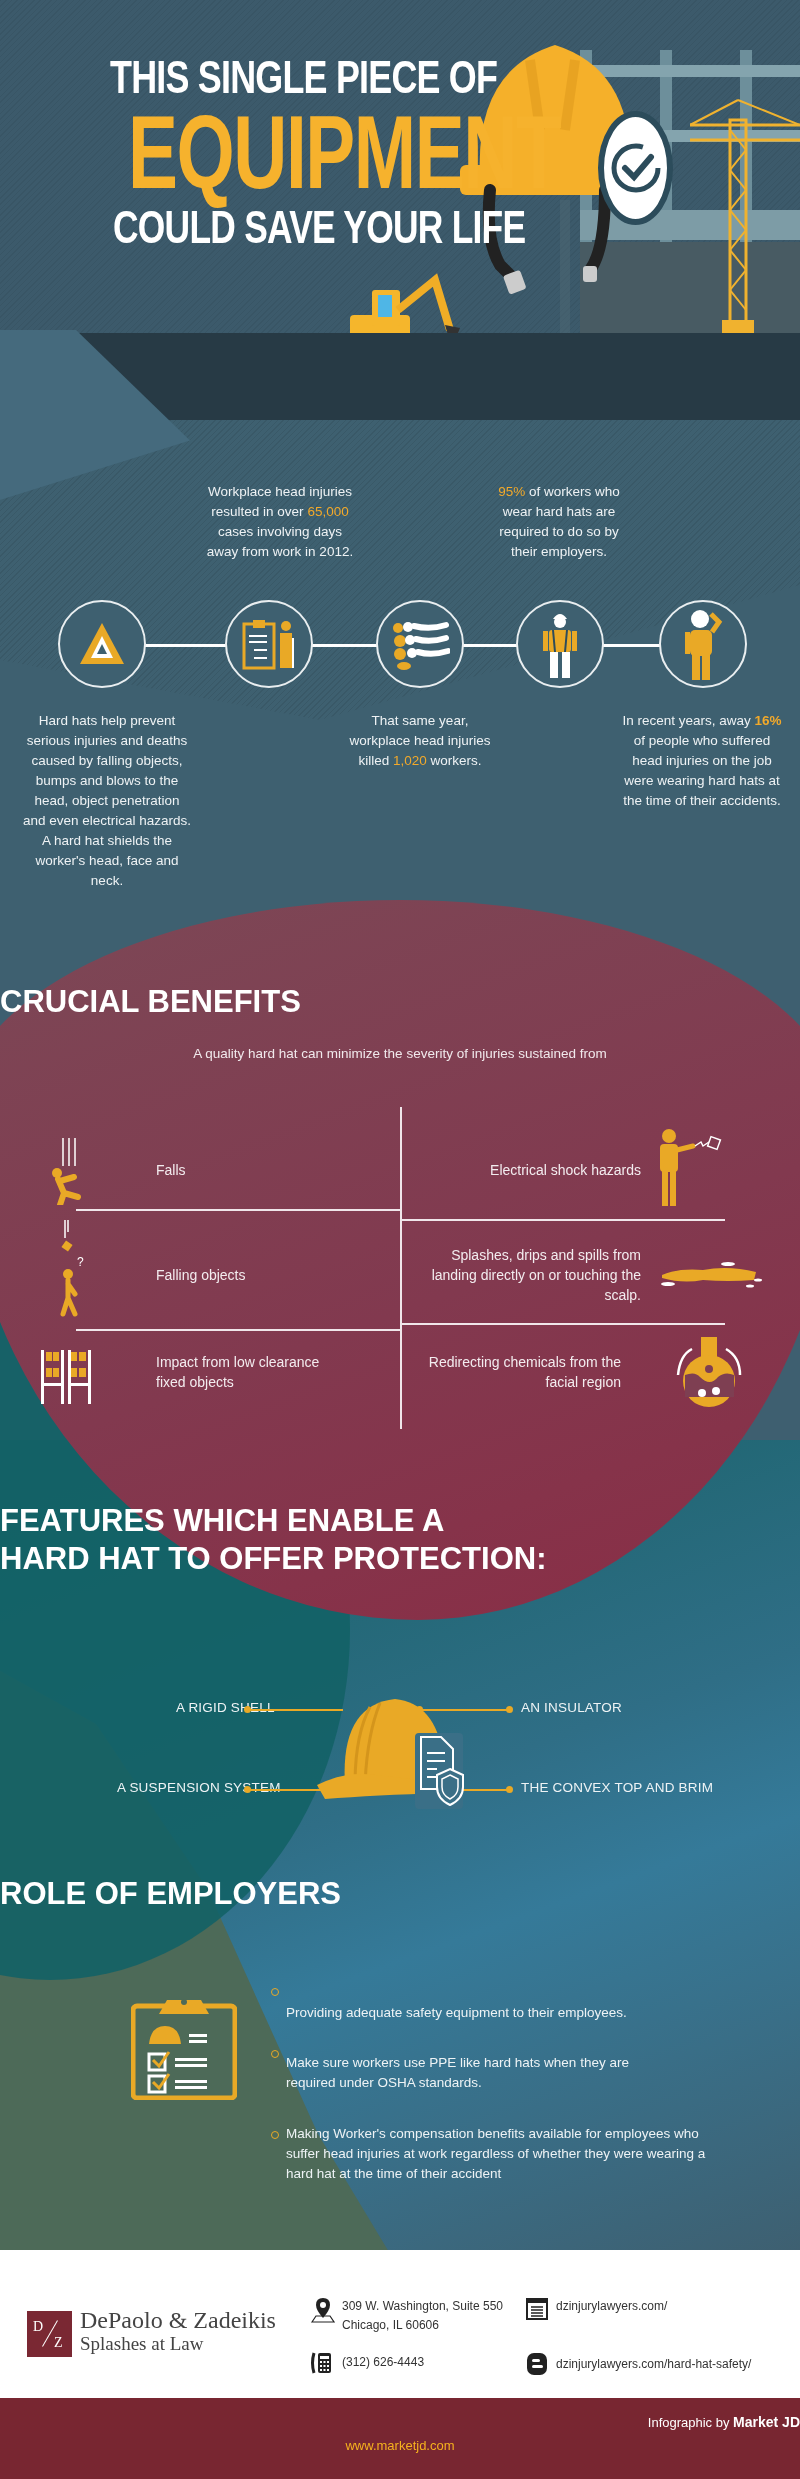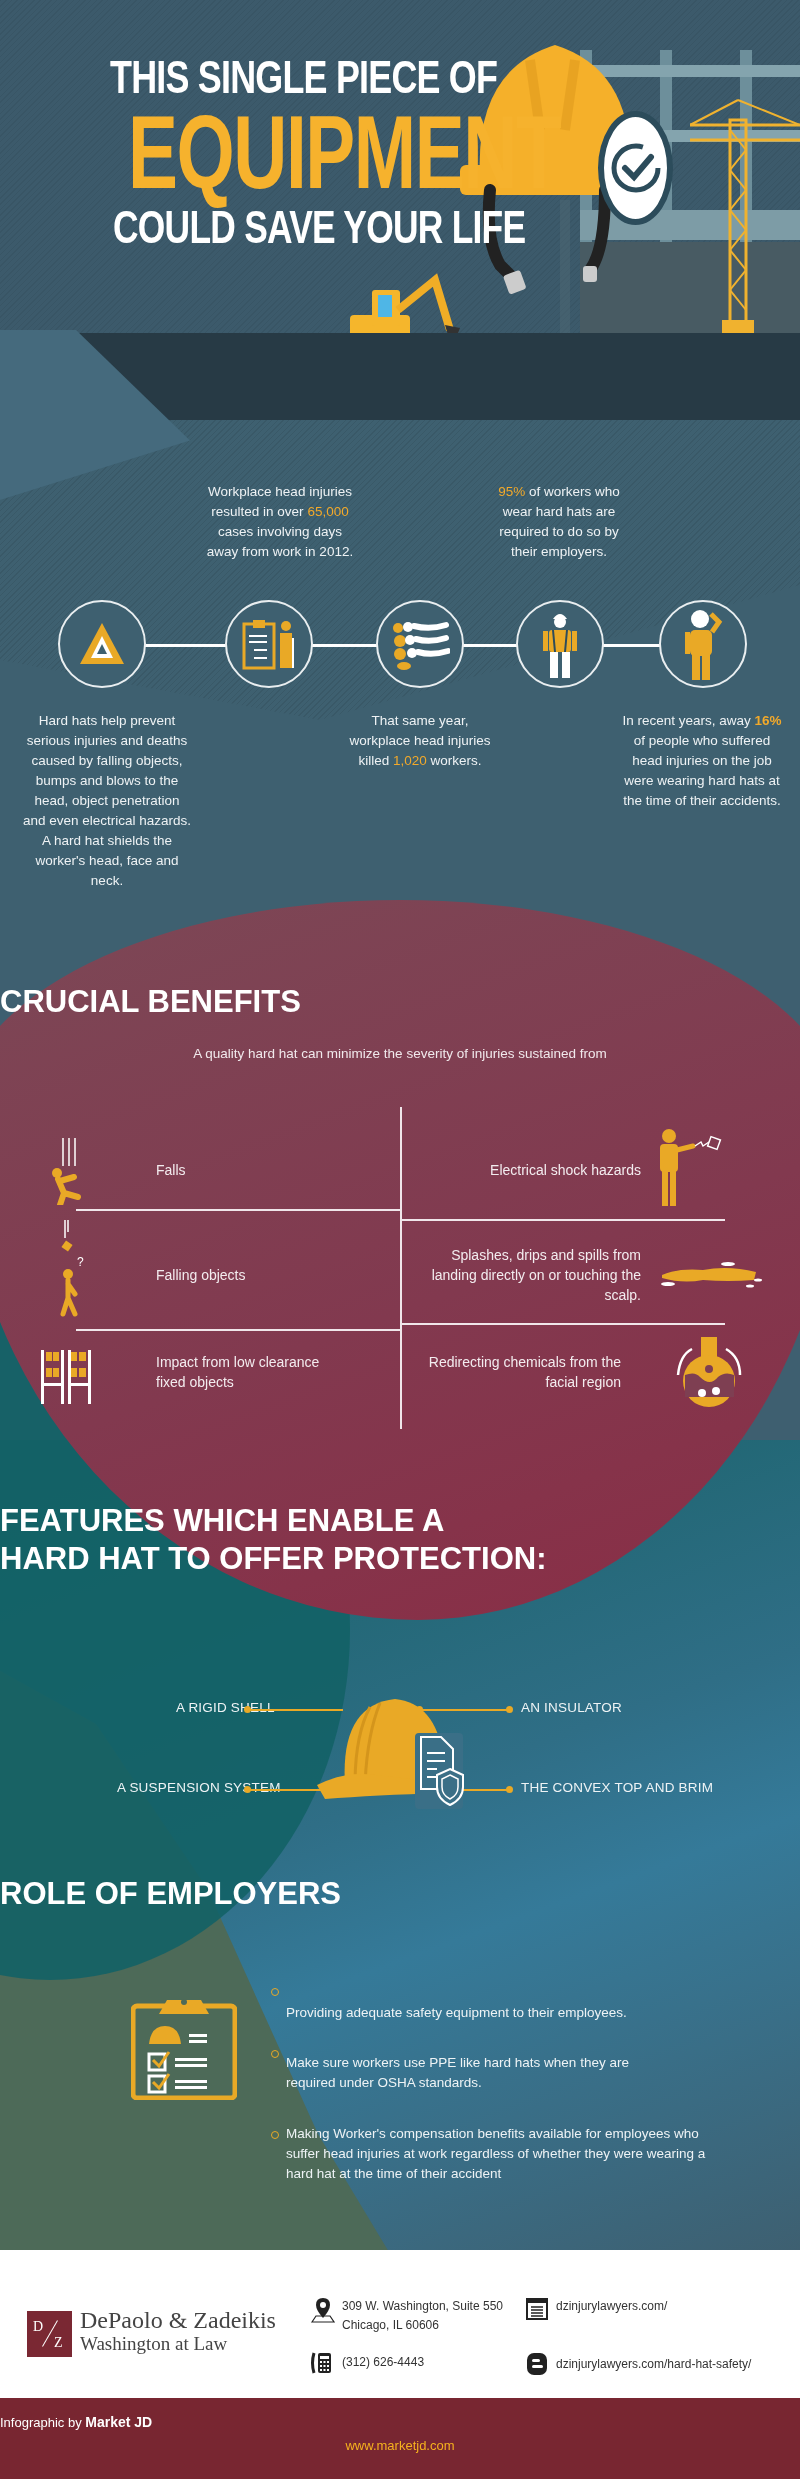--- a/index.html
+++ b/index.html
@@ -330,21 +330,21 @@
   <div class="role-item" style="top:2104px;width:430px">Making Worker's compensation benefits available for employees who suffer head injuries at work regardless of whether they were wearing a hard hat at the time of their accident</div>
 
   <div class="footer-white">
     <div class="abs" style="left:27px;top:61px;width:45px;height:46px;background:#7a2833;color:#fff;font-family:'Liberation Serif',serif;font-size:14px;">
       <span class="abs" style="left:6px;top:8px">D</span>
       <span class="abs" style="left:8px;top:22px;width:30px;height:1px;background:#fff;transform:rotate(-60deg)"></span>
       <span class="abs" style="left:27px;top:24px">Z</span>
     </div>
     <div class="abs" style="left:80px;top:56px;font-family:'Liberation Serif',serif;color:#444;">
       <div style="font-size:24px;line-height:28px">DePaolo &amp; Zadeikis</div>
-      <div style="font-size:19px;line-height:20px">Washington at Law</div>
+      <div style="font-size:19px;line-height:20px">Splashes at Law</div>
     </div>
 
     <svg class="abs" style="left:310px;top:46px" width="26" height="28" viewBox="0 0 26 28">
         <path d="M13 2 Q20 2 20 9 Q20 14 13 22 Q6 14 6 9 Q6 2 13 2 Z" fill="#222"></path>
         <circle cx="13" cy="9" r="3" fill="#fff"></circle>
         <path d="M2 26 L6 20 L20 20 L24 26 Z" fill="none" stroke="#222" stroke-width="1.2"></path>
       </svg>
     <div class="contact" style="left:342px;top:47px">
       <div>309 W. Washington, Suite 550</div>
       <div>Chicago, IL 60606</div>
@@ -377,19 +377,19 @@
 
     <svg class="abs" style="left:526px;top:102px" width="22" height="24" viewBox="0 0 22 24">
         <rect x="1" y="1" width="20" height="22" rx="7" fill="#222"></rect>
         <rect x="6" y="7" width="8" height="3" rx="1.5" fill="#fff"></rect>
         <rect x="6" y="13" width="11" height="3" rx="1.5" fill="#fff"></rect>
       </svg>
     <div class="contact" style="left:556px;top:105px">dzinjurylawyers.com/hard-hat-safety/</div>
   </div>
 
   <div class="footer-red">
-    <div class="abs" style="left:0;top:16px;width:800px;text-align:left;color:#fff;font-size:13px">
+    <div class="abs" style="left:0;top:16px;width:800px;text-align:right;color:#fff;font-size:13px">
       <span>Infographic by </span><span style="font-weight:bold;font-size:14px">Market JD</span>
     </div>
     <div class="abs" style="left:0;top:40px;width:800px;text-align:center;color:#f5b21e;font-size:13px">www.marketjd.com</div>
   </div>
 
 </div>
 
 </body></html>

